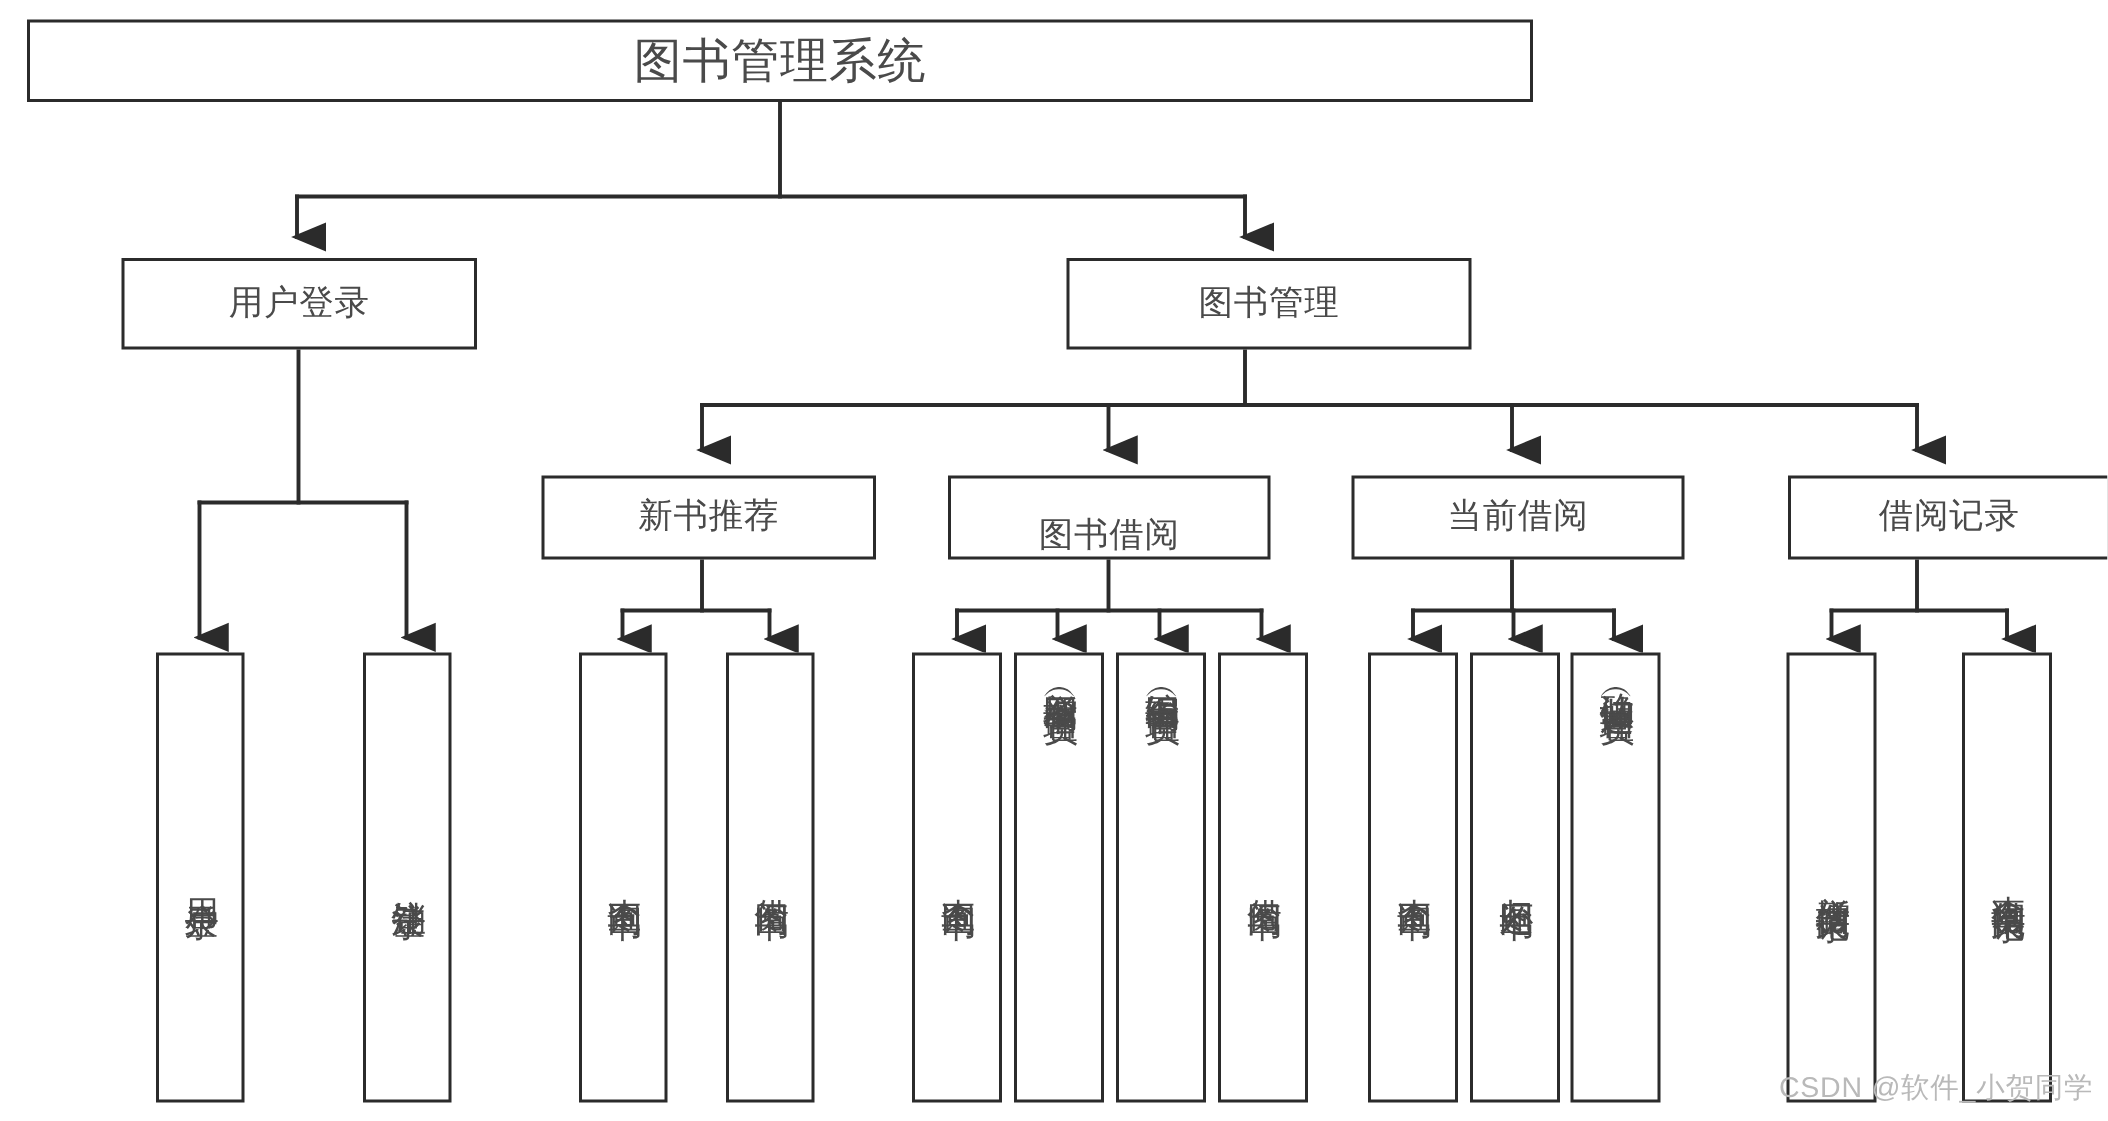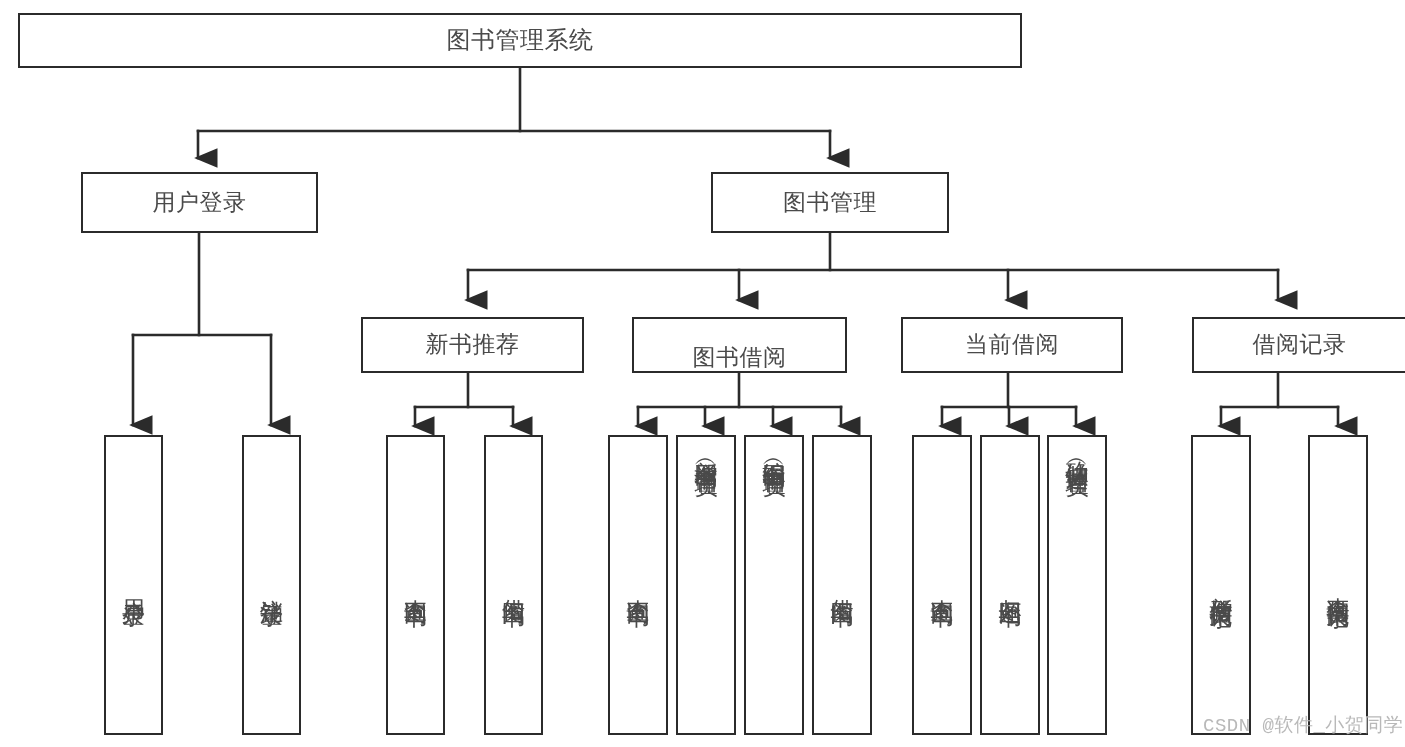--- a/index.html
+++ b/index.html
@@ -43,21 +43,21 @@
     line-height: 1.12;
     color: #4a4a4a;
     white-space: pre;
   }
   
   .node.h .lbl {
     font-size: 23px;
     letter-spacing: 0.5px;
   }
   .node.root .lbl {
-    font-size: 24px;
+    font-size: 32px;
     text-align: center;
   }
   
   .node.v {
     align-items: center;
     justify-content: center;
     padding: 4px 0;
   }
   .node.v .lbl {
     writing-mode: vertical-rl;
@@ -74,22 +74,21 @@
   }
   .watermark {
     position: absolute;
     left: 1186px;
     top: 712px;
     font-size: 19px;
     color: #b9b9b9;
     letter-spacing: 0.5px;
     white-space: nowrap;
     z-index: 3;
-    font-family: Liberation Mono, monospace;
-    margin-left: 17px;
+    font-family: Liberation Sans, sans-serif;
   }
 </style>
 </head>
 <body>
 
 <div id="canvas">
 
   <svg class="wires" viewBox="0 0 1405 747" xmlns="http://www.w3.org/2000/svg">
     <defs>
       <marker id="arrow" viewBox="0 0 12 12" refX="6" refY="10" markerWidth="9" markerHeight="9" orient="auto-start-reverse">
@@ -141,21 +140,21 @@
   </svg>
 
   <div class="node h root" style="left:18px; top:13px; width:1004px; height:55px;">
     <span class="lbl">图书管理系统</span>
   </div>
 
   <div class="node h" style="left:81px; top:172px; width:237px; height:61px;">
     <span class="lbl">用户登录</span>
   </div>
 
-  <div class="node h" style="left:711px; top:172px; width:238px; height:61px;">
+  <div class="node h" style="left:711px; top:172px; width:270px; height:61px;">
     <span class="lbl">图书管理</span>
   </div>
 
   <div class="node h" style="left:361px; top:317px; width:223px; height:56px;">
     <span class="lbl">新书推荐</span>
   </div>
 
   <div class="node h" style="left:632px; top:317px; width:215px; height:56px;align-items:flex-end;">
     <span class="lbl">图书借阅</span>
   </div>

